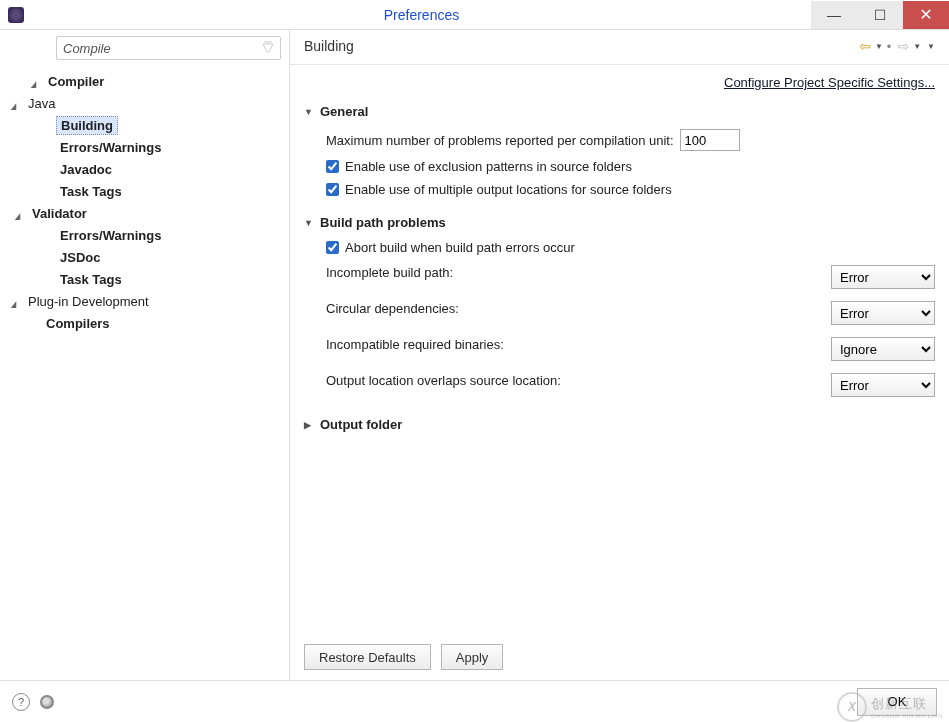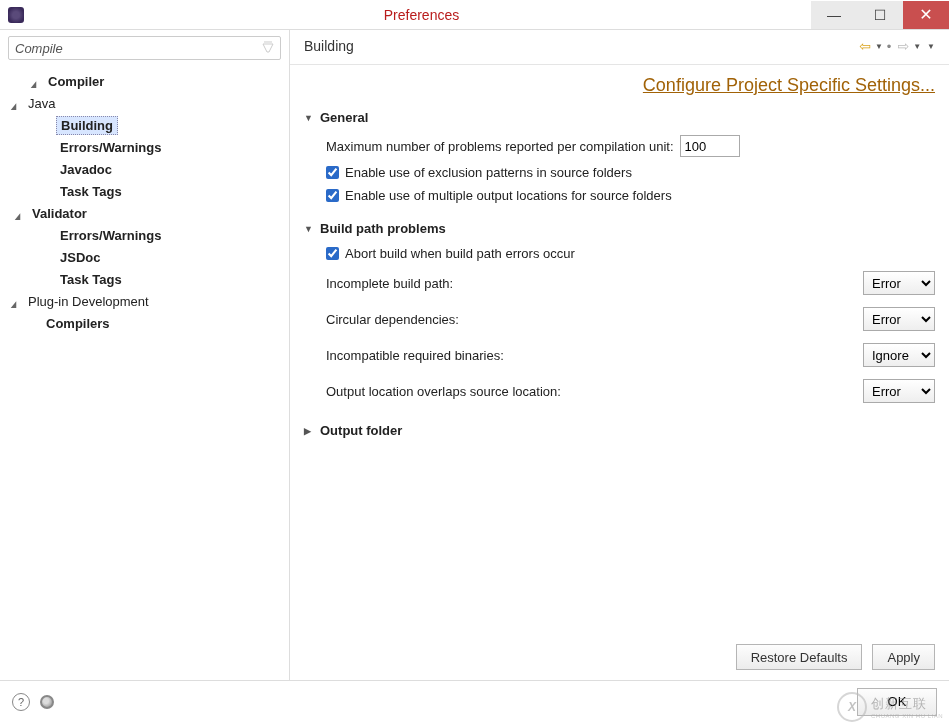--- a/index.html
+++ b/index.html
@@ -1,60 +1,60 @@
 <!DOCTYPE html>
 <html><head>
 <meta charset="utf-8">
 <style>
 * { box-sizing: border-box; margin: 0; padding: 0; }
 body { font-family: "Segoe UI", Tahoma, sans-serif; font-size: 13px; color: #222; background: #fff; width: 949px; height: 722px; overflow: hidden; position: relative; }
 .titlebar { height: 30px; background: #fff; border-bottom: 1px solid #ddd; display: flex; align-items: center; }
 .titlebar .app-icon { width: 16px; height: 16px; margin: 0 8px; background: radial-gradient(circle, #5a4a7a 30%, #3a2a5a 70%); border-radius: 3px; }
-.titlebar .title { flex: 1; text-align: center; font-size: 14px; color: #b91c1c; }
+.titlebar .title { flex: 1; text-align: center; font-size: 14px; color: #1d4ed8; }
 .titlebar .win-controls { display: flex; }
 .titlebar .win-btn { width: 46px; height: 28px; display: flex; align-items: center; justify-content: center; font-size: 14px; color: #444; }
 .titlebar .win-btn.close { background: #c94f4f; color: #fff; font-size: 16px; }
 .titlebar .win-btn.min { background: #eaeaea; }
 .titlebar .win-btn.max { background: #eaeaea; }
 .main { display: flex; height: 650px; }
 .sidebar { width: 290px; border-right: 1px solid #ddd; display: flex; flex-direction: column; }
 .search-wrap { padding: 6px 8px 6px 8px; }
 .search { width: 100%; height: 24px; border: 1px solid #ccc; border-radius: 2px; padding: 2px 22px 2px 6px; font-size: 13px; font-style: italic; color: #555; }
-.search-wrap { position: relative; }
+.search-wrap { position: relative; margin-left: 48px; }
 .clear-icon { position: absolute; right: 14px; top: 10px; width: 14px; height: 14px; opacity: .5; }
 .tree { flex: 1; overflow: auto; padding: 4px 0 0 0; }
 .tree .node { display: flex; align-items: center; height: 22px; cursor: default; white-space: nowrap; }
 .tree .twisty { width: 12px; height: 12px; margin-right: 2px; }
 .tree .twisty.open::before { content: "◢"; font-size: 9px; color: #666; display: inline-block; transform: scaleX(0.8); }
 .tree .label { padding: 1px 4px; }
 .tree .label.bold { font-weight: 600; }
 .tree .label.selected { border: 1px dotted #88a; background: #d8e6ff; }
 .content { flex: 1; display: flex; flex-direction: column; padding: 0; }
 .content-header { display: flex; align-items: center; padding: 8px 14px 10px 14px; border-bottom: 1px solid #e5e5e5; }
 .content-header .ch-title { font-size: 14px; color: #333; flex: 1; }
 .nav-arrows { display: flex; gap: 2px; align-items: center; }
 .nav-arrows .arr { font-size: 14px; padding: 0 2px; }
 .nav-arrows .arr.back { color: #d9a21b; }
 .nav-arrows .arr.fwd { color: #bbb; }
 .nav-arrows .drop { font-size: 8px; color: #555; }
 .nav-arrows .sep { color: #888; padding: 0 2px; }
 .content-body { flex: 1; padding: 10px 14px 0 14px; overflow: auto; }
 .config-link { text-align: right; padding-bottom: 10px; }
-.config-link a { color: #a16207; text-decoration: underline; font-size: 18px; }
+.config-link a { color: #0f172a; text-decoration: underline; font-size: 13px; }
 .section-head { display: flex; align-items: center; font-weight: 600; padding: 4px 0 6px 0; }
 .section-head .tw { width: 12px; font-size: 9px; color: #555; margin-right: 4px; }
 .section-body { padding: 0 0 10px 22px; }
 .row { display: flex; align-items: center; padding: 4px 0; }
 .row label { }
 .row .chk { margin-right: 6px; accent-color: #2a6ac8; }
 .row .inline-input { width: 60px; height: 22px; border: 1px solid #aaa; margin-left: 6px; padding: 0 4px; font-size: 13px; }
-.field-row { display: flex; align-items: center; padding: 6px 0; }
+.field-row { display: flex; padding: 6px 0; }
 .field-row .flabel { flex: 1; }
-.field-row select { width: 72px; height: 24px; border: 1px solid #aaa; background: linear-gradient(#fff,#eee); font-size: 13px; padding: 0 4px; }
-.button-row { display: flex; justify-content: flex-end; gap: 10px; padding: 10px 14px; }
+.field-row select { width: 104px; height: 24px; border: 1px solid #aaa; background: linear-gradient(#fff,#eee); font-size: 13px; padding: 0 4px; }
+.button-row { display: flex; justify-content: flex-start; gap: 10px; padding: 10px 14px; }
 .button-row button { height: 26px; padding: 0 14px; border: 1px solid #b5b5b5; background: linear-gradient(#fdfdfd,#ececec); font-size: 13px; color: #333; }
 .bottom-bar { height: 42px; border-top: 1px solid #ddd; display: flex; align-items: center; padding: 0 12px; }
 .bottom-left { display: flex; gap: 10px; align-items: center; }
 .help-icon { width: 18px; height: 18px; border: 1.5px solid #888; border-radius: 50%; display: flex; align-items: center; justify-content: center; font-size: 11px; color: #666; }
 .circle-icon { width: 14px; height: 14px; border: 2px solid #888; border-radius: 50%; background: radial-gradient(circle at 40% 40%, #ddd 30%, #aaa 70%); }
 .bottom-right { margin-left: auto; display: flex; gap: 10px; }
 .bottom-right button { height: 28px; width: 80px; border: 1px solid #b5b5b5; background: linear-gradient(#fdfdfd,#ececec); font-size: 13px; }
 .watermark { position: absolute; right: 6px; bottom: 0px; opacity: .6; display: flex; align-items: center; gap: 4px; }
 .watermark .wm-logo { width: 30px; height: 30px; border: 2px solid #bbb; border-radius: 50%; display:flex; align-items:center; justify-content:center; font-size:12px; font-weight:700; color:#999; font-style: italic;}
 .watermark .wm-text { font-size: 13px; color: #888; letter-spacing: 1px; }

